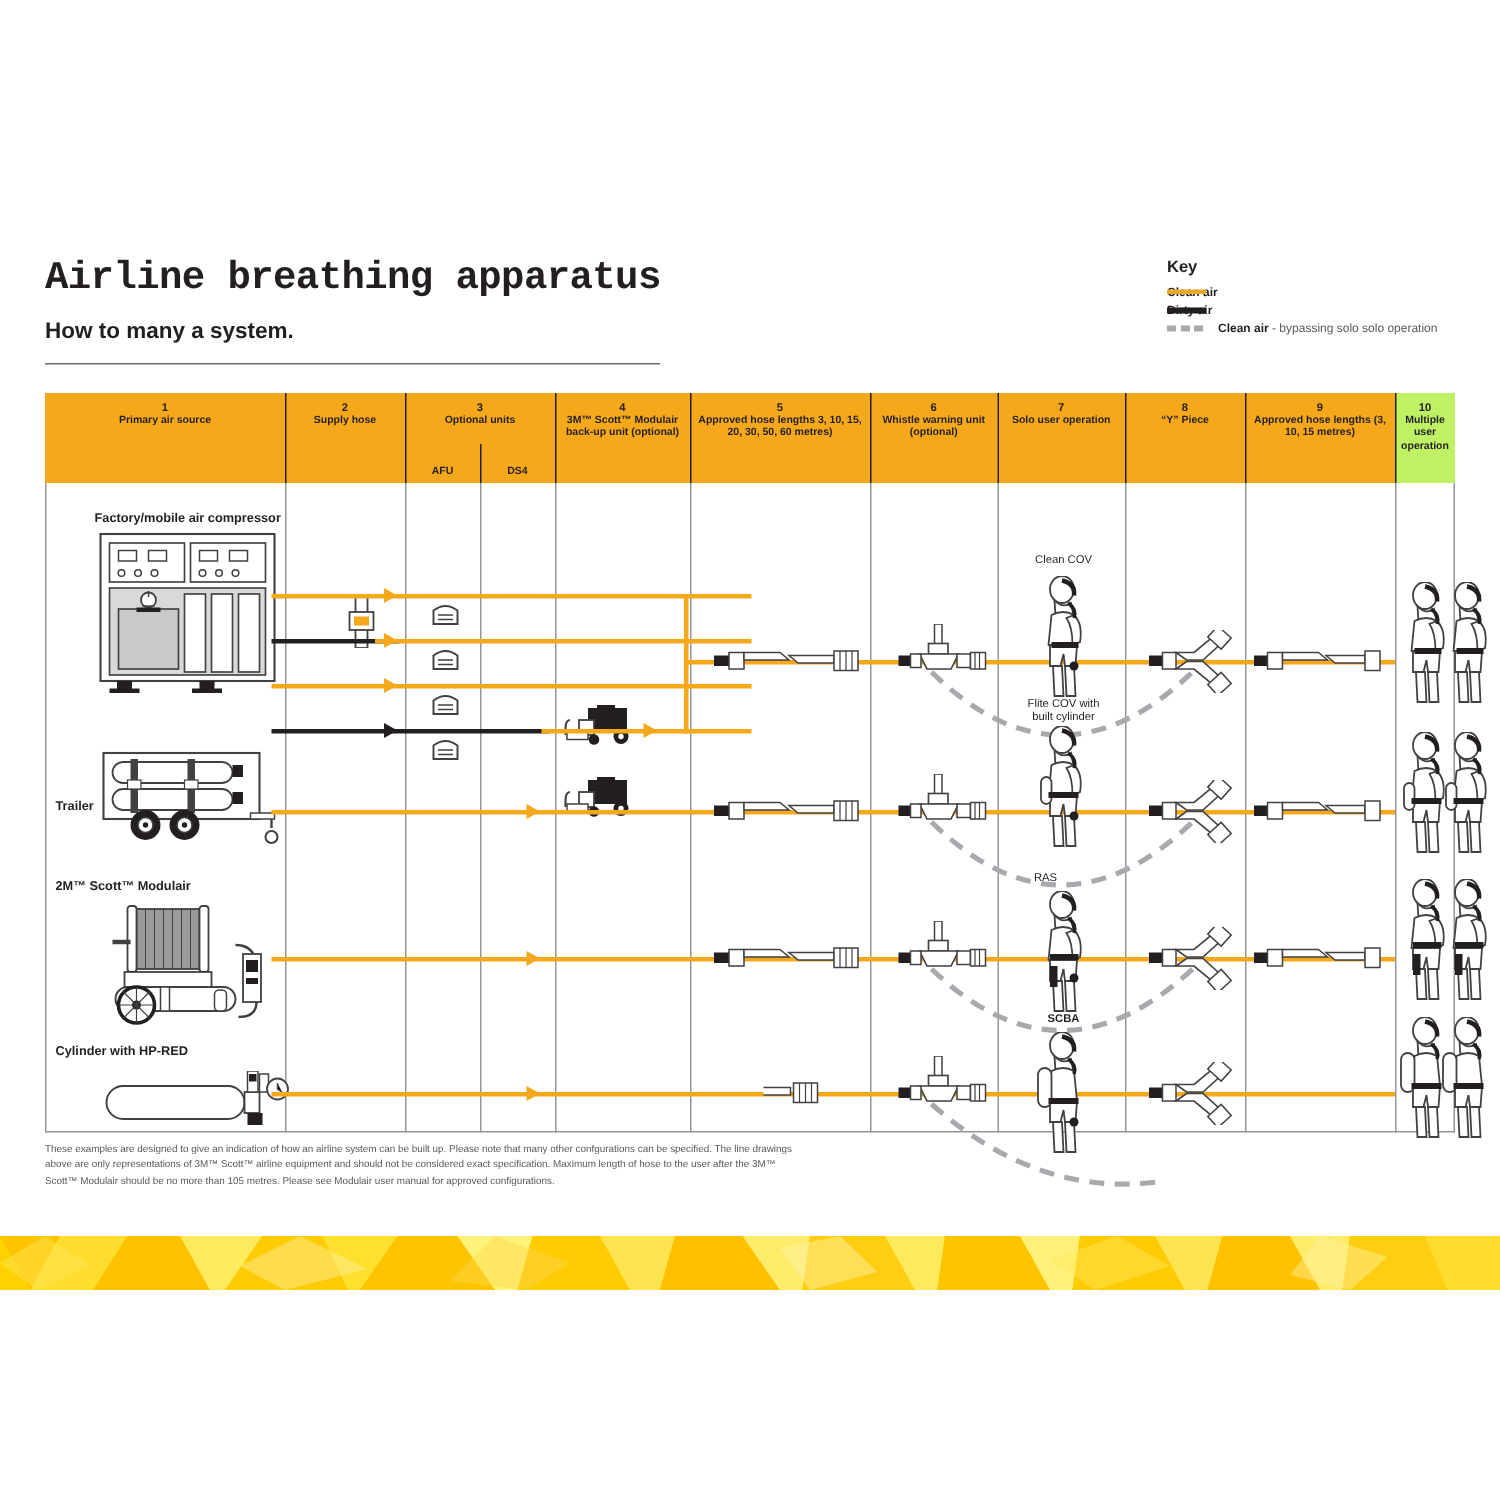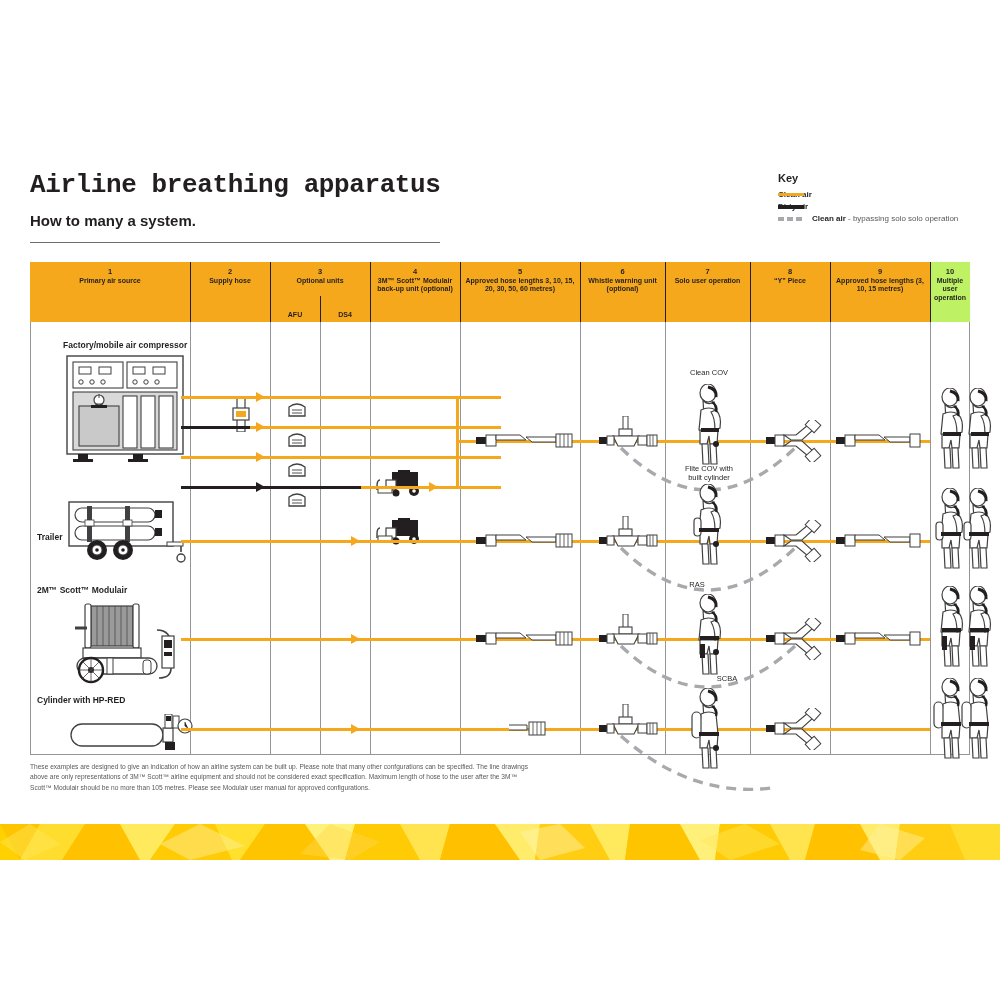--- a/index.html
+++ b/index.html
@@ -452,21 +452,21 @@
         <rect x="10" y="20" width="7" height="9" fill="#fff" stroke="#414042" stroke-width="1"></rect>
         <rect x="41" y="20" width="9" height="9" fill="#fff" stroke="#414042" stroke-width="1"></rect>
         <rect x="50" y="19" width="10" height="11" fill="#fff" stroke="#414042" stroke-width="1"></rect>
         <path d="M53 19 l0 11 M56 19 l0 11" stroke="#414042" stroke-width="0.8"></path>
       </svg>
 
       <div class="cap" style="left:636px;top:46px;width:84px;">Clean COV</div>
       <div class="cap" style="left:636px;top:142px;width:84px;">Flite COV with
 built cylinder</div>
       <div class="cap" style="left:636px;top:258px;width:60px;">RAS</div>
-      <div class="cap" style="left:654px;top:352px;width:84px;">SCBA</div>
+      <div class="cap" style="left:636px;top:352px;width:84px;font-weight:bold;">SCBA</div>
 
       <svg style="position:absolute;left:660px;top:62px;" width="34" height="82" viewBox="0 0 34 82">
         <g fill="#fff" stroke="#414042" stroke-width="1.2">
           <ellipse cx="17" cy="9" rx="8" ry="9"></ellipse>
           <path d="M12 16 q5 6 11 2 l2 10 q-4 8 -12 4 z"></path>
           <path d="M10 26 q8 -4 15 0 l2 20 q-10 5 -19 0 z"></path>
           <path d="M9 46 l18 0 l-1 14 l-7 0 l-1 -8 l-2 8 l-7 0 z"></path>
           <path d="M11 60 l6 0 l1 20 l-6 0 z"></path>
           <path d="M19 60 l6 0 l1 20 l-6 0 z"></path>
           <path d="M25 26 q6 6 4 18 l-5 2 q0 -12 -4 -18 z"></path>

